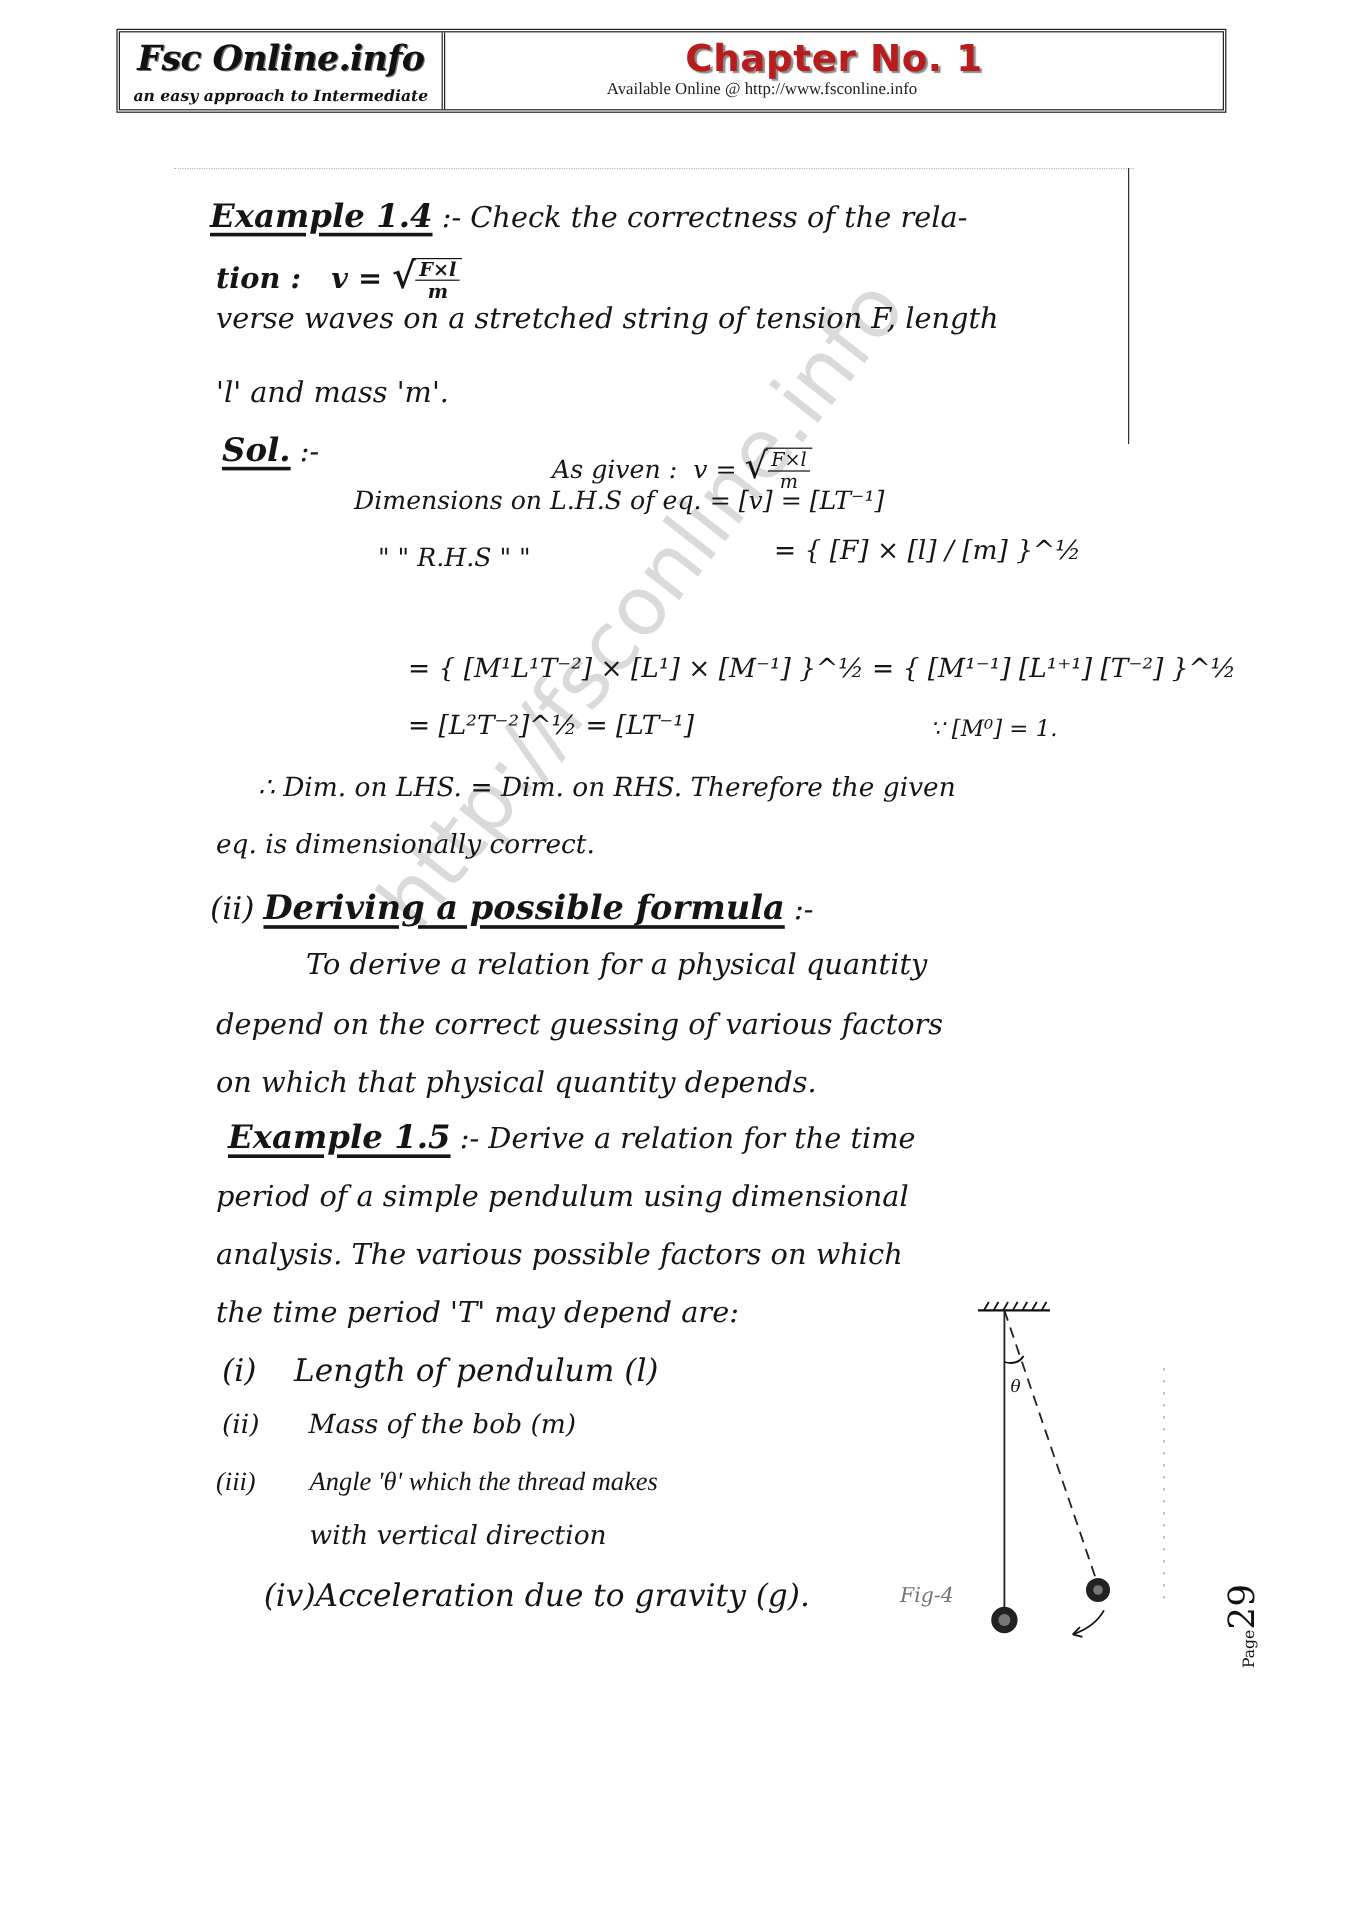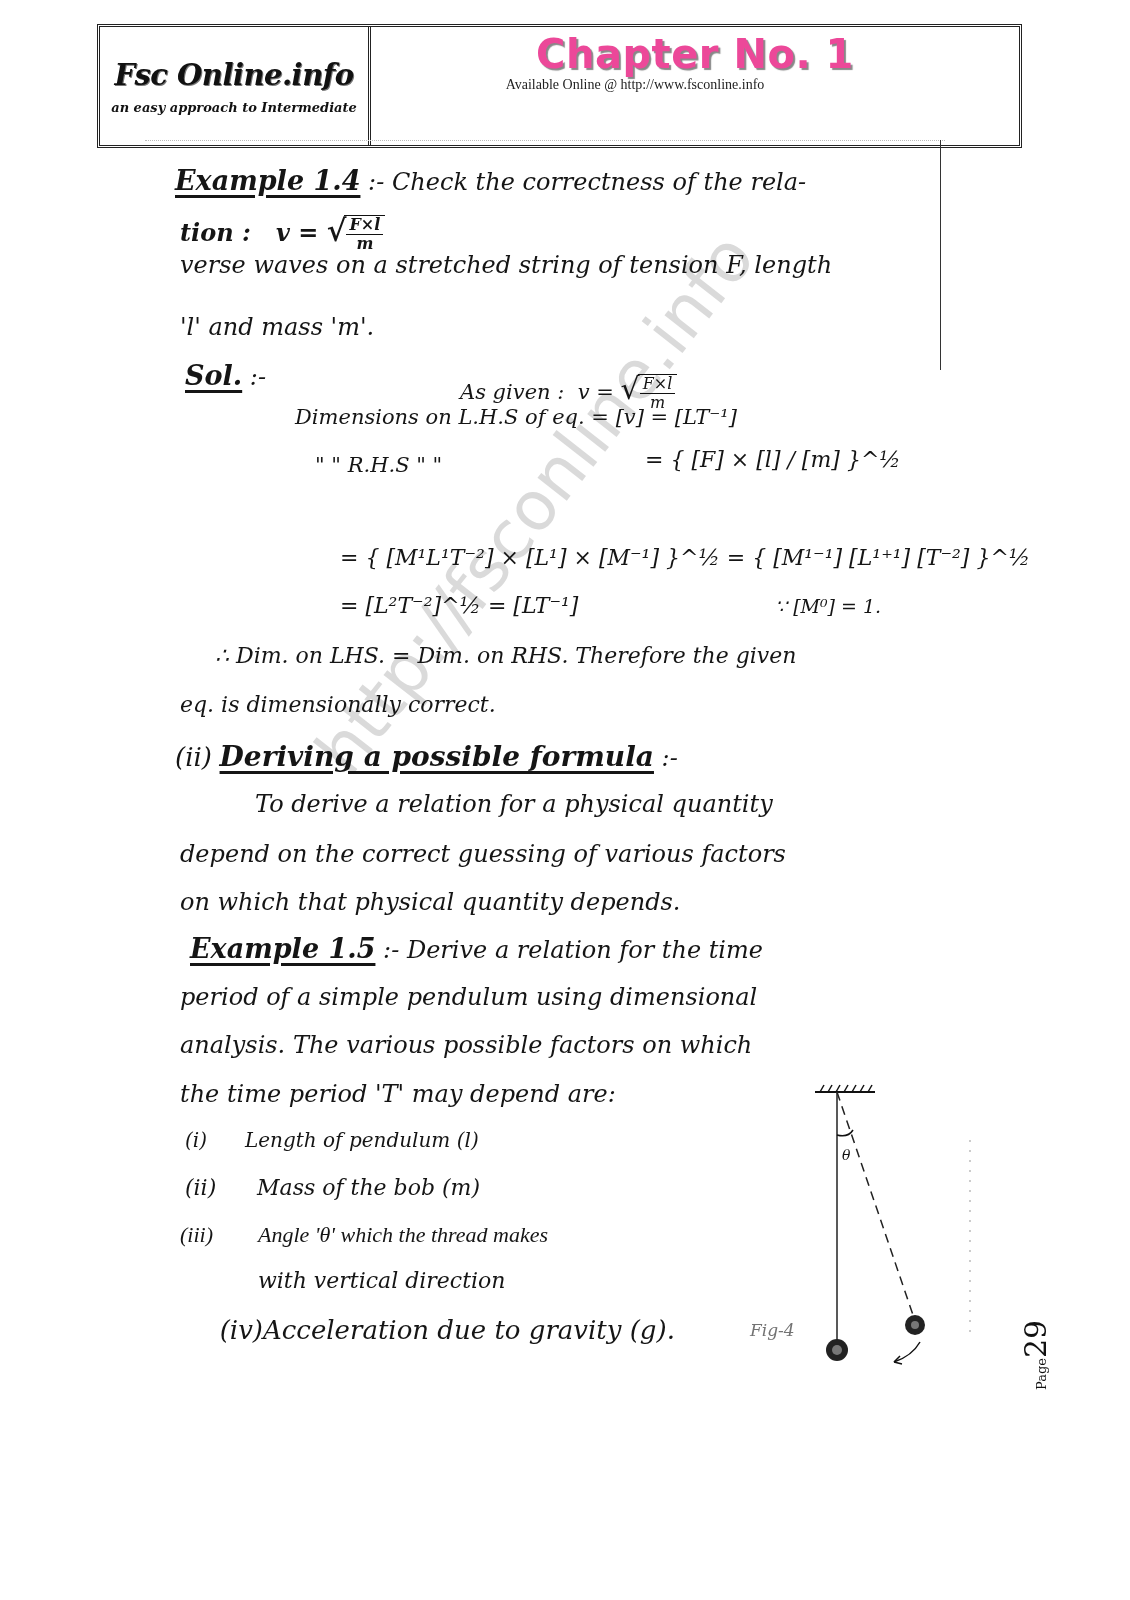--- a/index.html
+++ b/index.html
@@ -1,24 +1,24 @@
 <!DOCTYPE html>
 <html><head>
 <meta charset="utf-8">
 <style>
   html, body { margin:0; padding:0; background:#ffffff; }
   body { width:1130px; height:1600px; position:relative; overflow:hidden; font-family:"DejaVu Serif", serif; color:#111; }
 
   
-  .header { position:absolute; left:97px; top:24px; width:925px; height:124px; border:3px double #222; box-sizing:border-box; display:flex; background:#fff; }
+  .header { position:absolute; left:97px; top:24px; width:925px; height:70px; border:3px double #222; box-sizing:border-box; display:flex; background:#fff; }
   .brand { width:268px; border-right:3px double #222; display:flex; flex-direction:column; align-items:center; justify-content:center; }
   .brand-name { font-family:"DejaVu Serif", serif; font-style:italic; font-weight:bold; font-size:29px; letter-spacing:-0.5px; color:#111; text-shadow:1px 1px 0 #777; }
   .brand-tag { font-family:"DejaVu Serif", serif; font-style:italic; font-weight:bold; font-size:13px; margin-top:8px; color:#111; }
   .title-block { flex:1; display:flex; flex-direction:column; align-items:center; justify-content:flex-start; padding-top:4px; }
-  .chapter { font-family:"DejaVu Sans", sans-serif; font-weight:bold; font-size:40px; color:#ec4899; text-shadow:2px 2px 1px #888; letter-spacing:0.5px; }
+  .chapter { font-family:"DejaVu Sans", sans-serif; font-weight:bold; font-size:31px; color:#b91c1c; text-shadow:2px 2px 1px #888; letter-spacing:0.5px; }
   .syllabus { font-family:"Liberation Serif", serif; font-size:17px; margin-top:2px; color:#222; }
   .avail { font-family:"Liberation Serif", serif; font-size:14px; color:#222; margin-left:-120px; }
 
   .scanline { position:absolute; left:145px; top:140px; width:800px; height:1px; border-top:1px dotted #bbb; }
   .rightrule { position:absolute; left:940px; top:140px; width:1px; height:230px; background:#333; }
 
   
   .content { position:absolute; left:175px; top:155px; width:780px; font-family:"DejaVu Serif", serif; font-style:italic; font-size:24px; color:#151515; }
   .line { position:absolute; white-space:nowrap; }
   .heading { font-weight:bold; text-decoration:underline; text-decoration-thickness:3px; text-underline-offset:5px; font-size:27px; }
@@ -102,21 +102,21 @@
 
   <div class="line" style="left:15px; top:778px;">
     <span class="heading">Example 1.5</span>
     <span>:-</span>
     <span>Derive a relation for the time</span>
   </div>
   <div class="line" style="left:5px; top:828px;">period of a simple pendulum using dimensional</div>
   <div class="line" style="left:5px; top:876px;">analysis. The various possible factors on which</div>
   <div class="line" style="left:5px; top:925px;">the time period 'T' may depend are:</div>
 
-  <div class="line" style="left:10px; top:973px; font-size:20px;">
+  <div class="line" style="left:10px; top:973px; font-size:26px;">
     <span style="display:inline-block;width:60px;">(i)</span><span>Length of pendulum (l)</span>
   </div>
   <div class="line" style="left:10px; top:1020px; font-size:22px;">
     <span style="display:inline-block;width:72px;">(ii)</span><span>Mass of the bob (m)</span>
   </div>
   <div class="line" style="left:5px; top:1067px; font-size:22px;font-family:Liberation Serif, serif;">
     <span style="display:inline-block;width:78px;">(iii)</span><span>Angle 'θ' which the thread makes</span>
   </div>
   <div class="line" style="left:83px; top:1113px; font-size:22px;">with vertical direction</div>
   <div class="line" style="left:0px; top:1160px; font-size:26px;text-align:right;">

